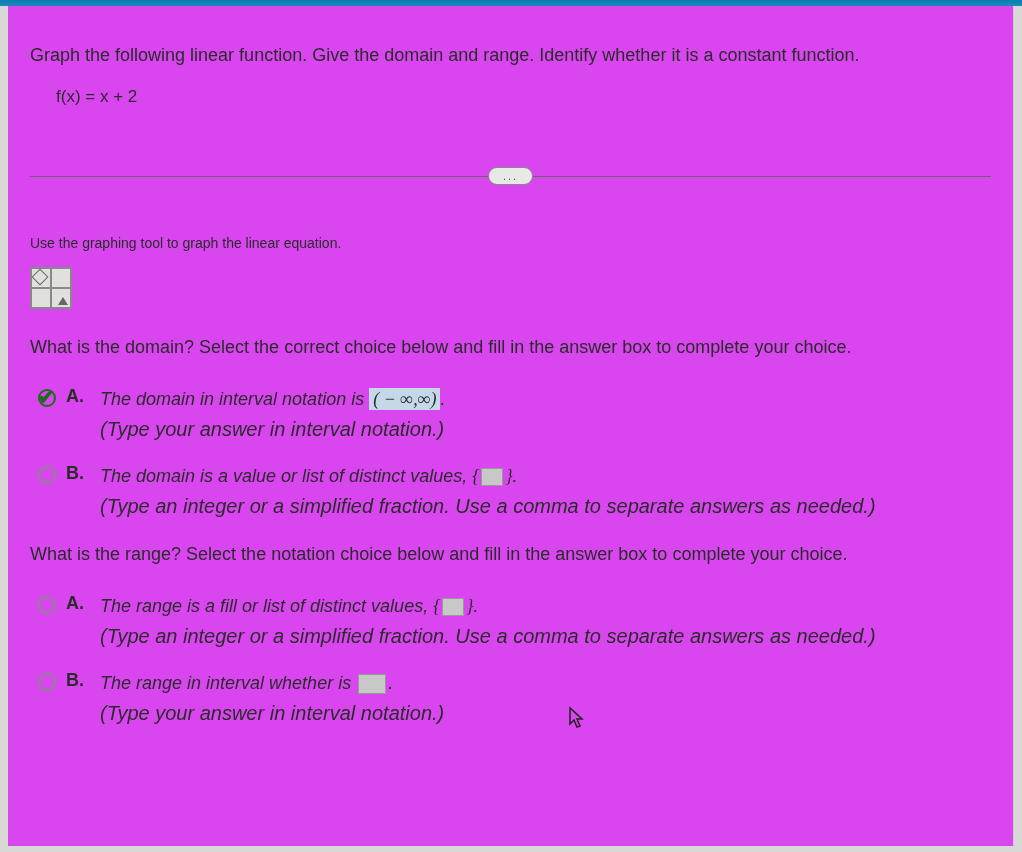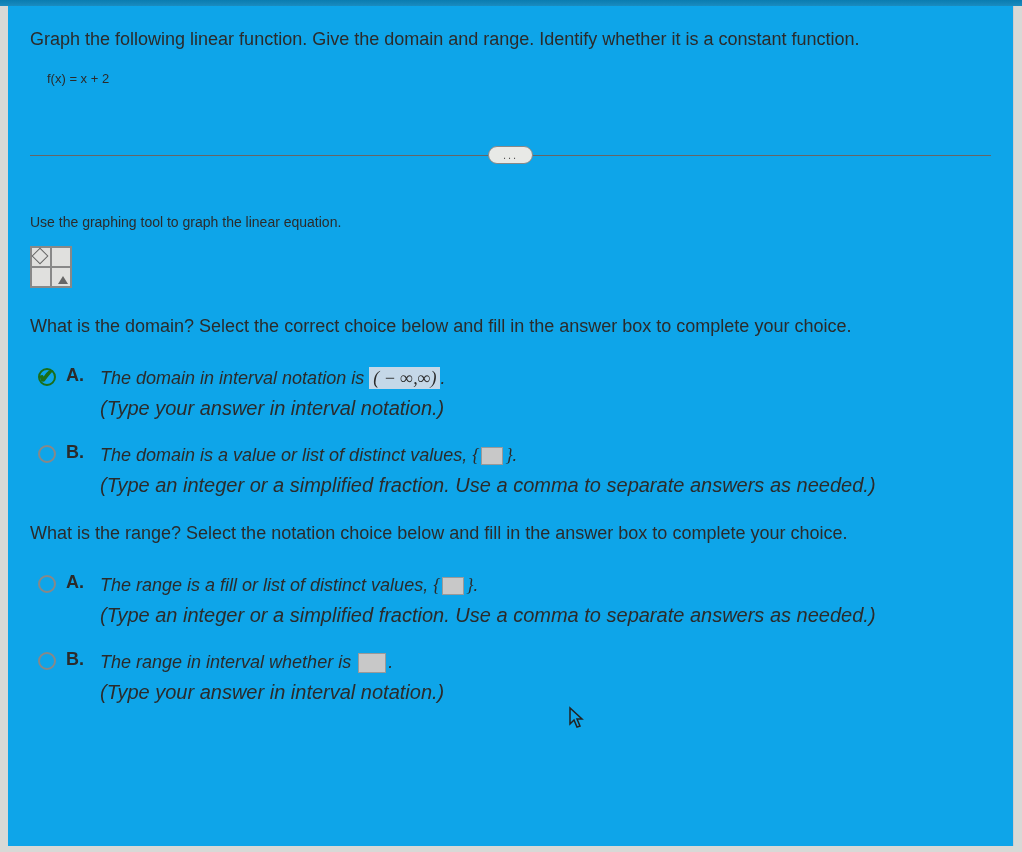--- a/index.html
+++ b/index.html
@@ -13,37 +13,37 @@
       width: 1022px;
       height: 852px;
       overflow: hidden;
       position: relative;
     }
     .top-bar {
       height: 6px;
       background: linear-gradient(to bottom, #0a7cb0, #1a8cc0);
     }
     .content-wrapper {
-      background: #0ea5e9;
+      background: #d946ef;
       margin: 0 8px;
-      padding: 20px 22px;
+      padding: 36px 22px;
       height: 840px;
       position: relative;
       border-right: 1px solid #ccc;
     }
     .question-text {
       color: #2b2b2b;
       font-size: 18px;
       line-height: 1.5;
       margin-bottom: 18px;
     }
     .equation {
       color: #2b2b2b;
-      font-size: 13px;
-      margin-left: 17px;
+      font-size: 17px;
+      margin-left: 26px;
       margin-bottom: 60px;
     }
     .divider-row {
       display: flex;
       align-items: center;
       margin-bottom: 50px;
     }
     .divider-line {
       flex: 1;
       height: 1px;

